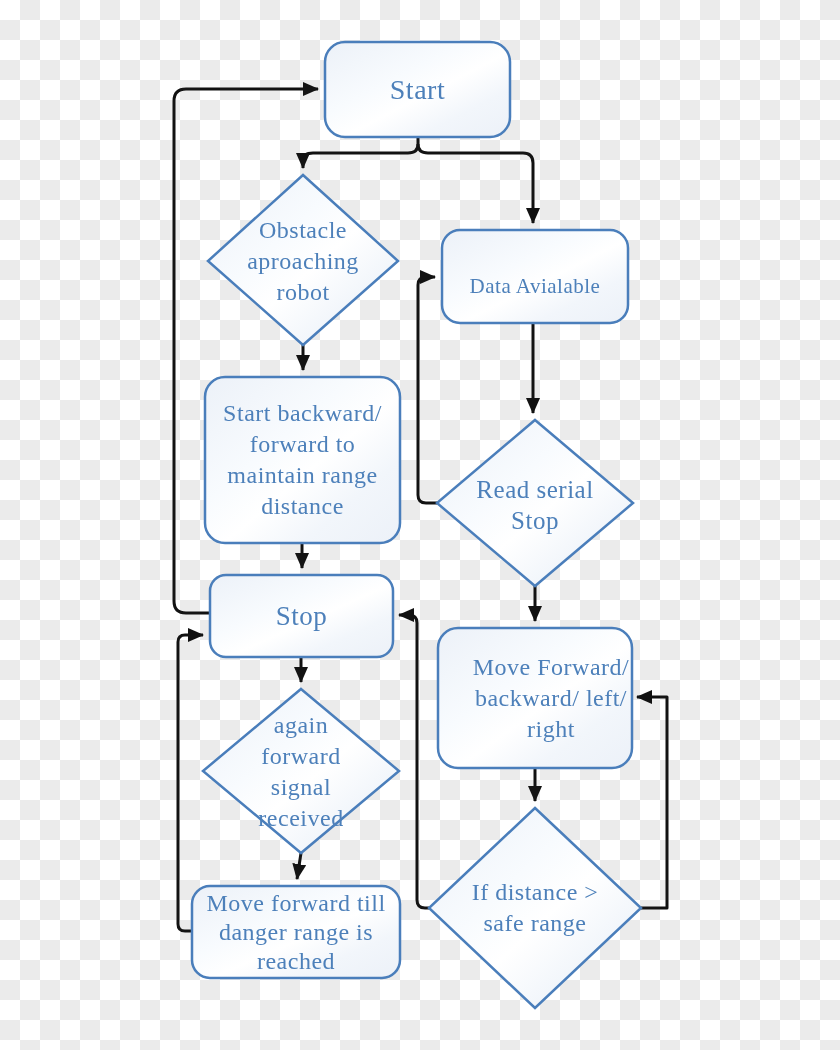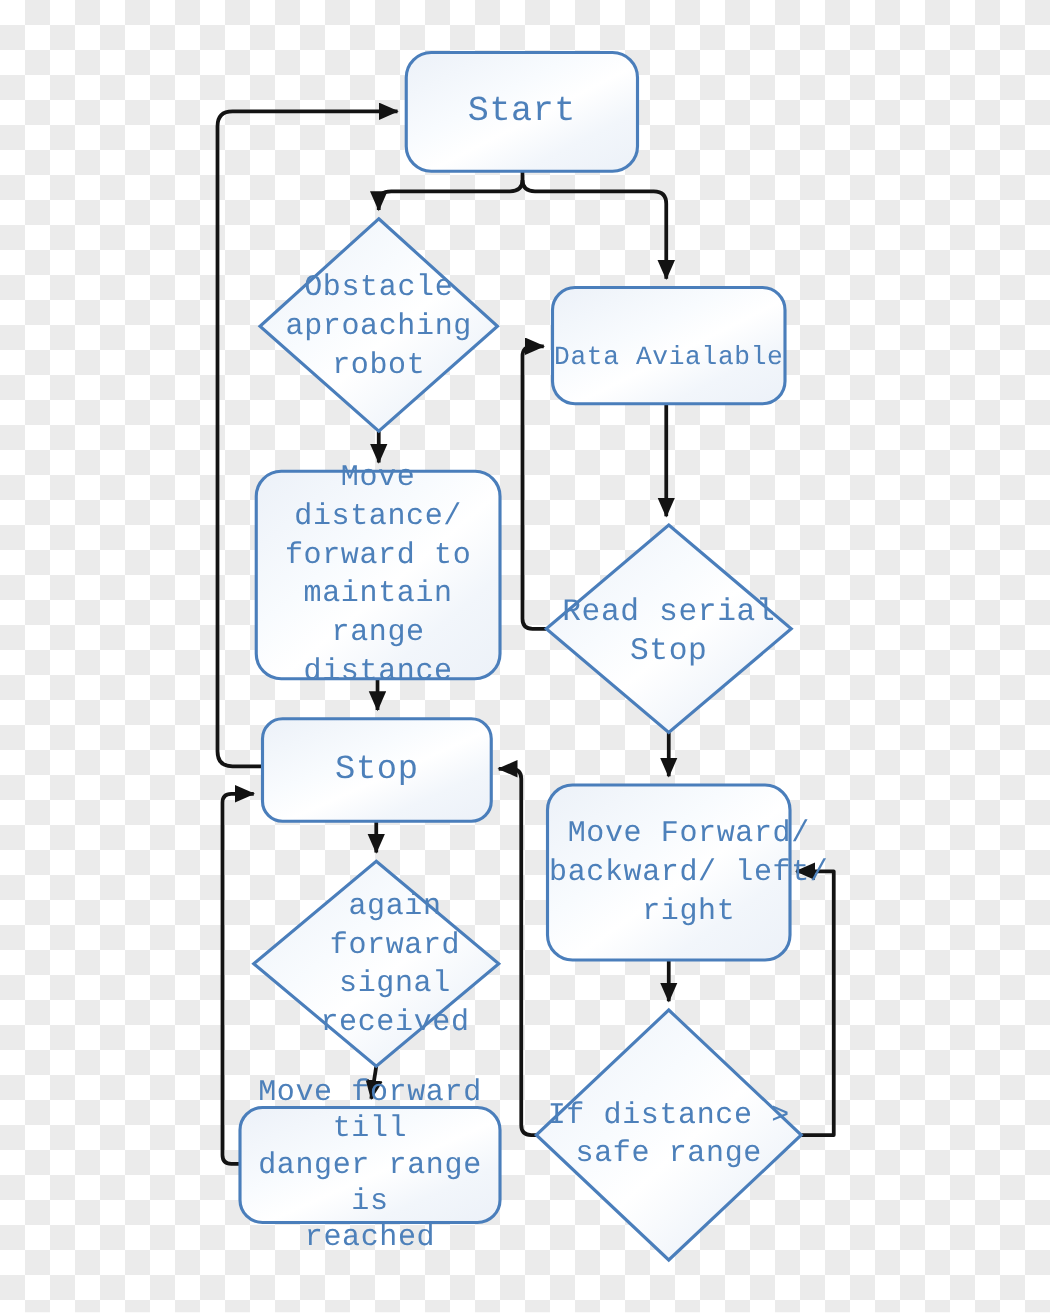--- a/index.html
+++ b/index.html
@@ -3,21 +3,21 @@
 <meta charset="utf-8">
 <style>
   html,body{margin:0;padding:0;}
   .stage{
     position:relative;
     width:840px;height:1050px;
     overflow:hidden;
     background-color:#ffffff;
     background-image:repeating-conic-gradient(#ebebeb 0% 25%, #ffffff 0% 50%);
     background-size:40px 40px;
-    font-family:Liberation Mono, monospace;
+    font-family:Liberation Serif, serif;
   }
   .layer{position:absolute;left:0;top:0;}
   .label{
     position:absolute;
     display:flex;flex-direction:column;
     align-items:center;justify-content:center;
     text-align:center;
     color:#4d80ba;
     font-size:24px;line-height:31px;
     letter-spacing:0.5px;
@@ -83,42 +83,42 @@
     <div>Obstacle</div>
     <div>aproaching</div>
     <div>robot</div>
   </div>
 
   <div class="label mid" style="left:442px;top:230px;width:186px;height:113px;font-size:21px;">
     <div>Data Avialable</div>
   </div>
 
   <div class="label" style="left:205px;top:377px;width:195px;height:166px;">
-    <div>Move distance/</div>
+    <div>Start backward/</div>
     <div>forward to</div>
     <div>maintain range</div>
     <div>distance</div>
   </div>
 
   <div class="label" style="left:437px;top:445px;width:196px;height:120px;font-size:25px;">
     <div>Read serial</div>
     <div>Stop</div>
   </div>
 
   <div class="label mid" style="left:210px;top:575px;width:183px;height:82px;font-size:27px;">
     <div>Stop</div>
   </div>
 
   <div class="label" style="left:438px;top:628px;width:226px;height:140px;">
     <div>Move Forward/</div>
     <div>backward/ left/</div>
     <div>right</div>
   </div>
 
-  <div class="label" style="left:218px;top:704px;width:196px;height:135px;text-align:right;">
+  <div class="label" style="left:203px;top:704px;width:196px;height:135px;text-align:right;">
     <div>again</div>
     <div>forward</div>
     <div>signal</div>
     <div>received</div>
   </div>
 
   <div class="label" style="left:192px;top:886px;width:208px;height:92px;line-height:29px;">
     <div>Move forward till</div>
     <div>danger range is</div>
     <div>reached</div>

